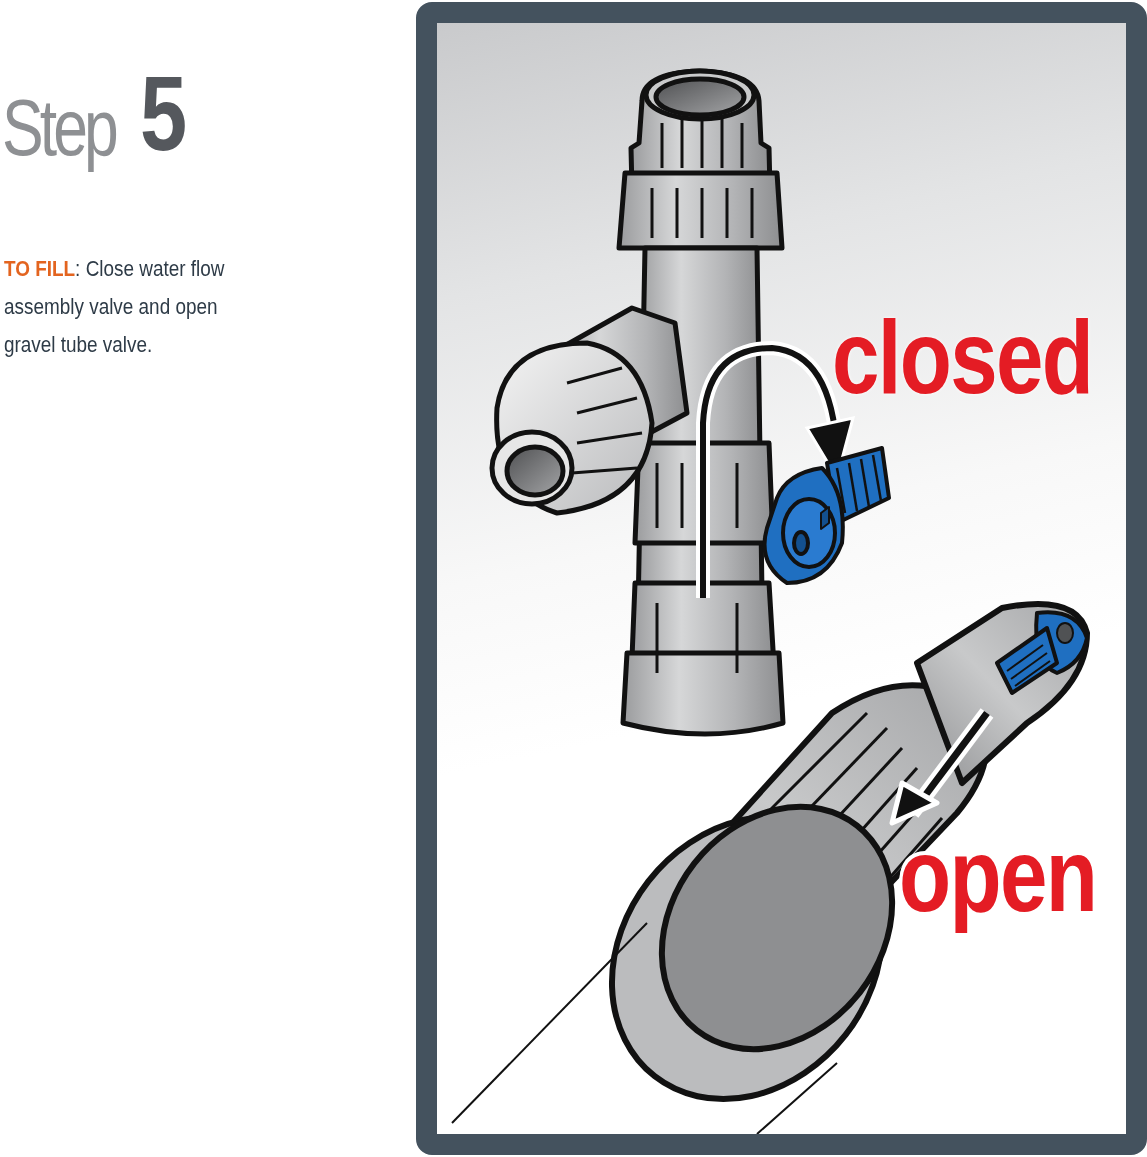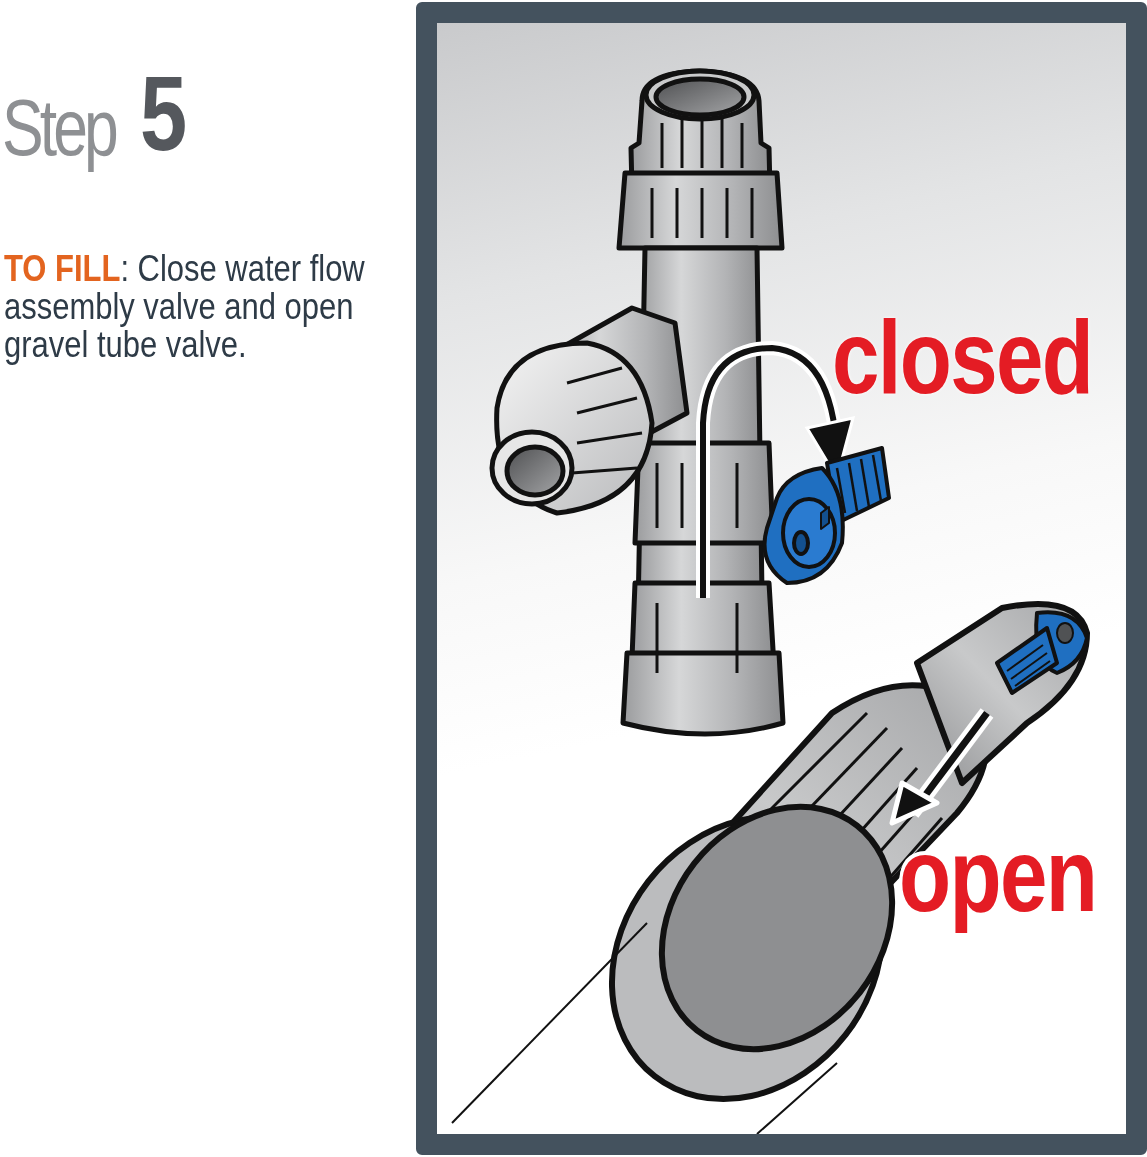--- a/index.html
+++ b/index.html
@@ -1,23 +1,23 @@
 <!DOCTYPE html>
 <html><head>
 <meta charset="utf-8">
 <style>
   html, body { margin:0; padding:0; }
   body { width:1147px; height:1157px; background:#ffffff; position:relative; overflow:hidden; font-family:"Liberation Sans", sans-serif; }
   .step-heading { position:absolute; left:2px; top:88px; line-height:1; white-space:nowrap; }
   .step-word { font-family:"Liberation Sans", sans-serif; font-size:80px; color:#8e9093; letter-spacing:-5px; display:inline-block; transform:scaleX(0.78); transform-origin:left bottom; }
   .step-num { font-family:"Liberation Sans", sans-serif; font-weight:bold; font-size:106px; color:#55585d; display:inline-block; transform:scaleX(0.8); transform-origin:left bottom; position:absolute; left:138px; bottom:2px; }
-  .instructions { position:absolute; left:4px; top:250px; width:420px; font-family:"Liberation Sans", sans-serif; font-size:36px; line-height:38px; color:#2e3b47; }
+  .instructions { position:absolute; left:4px; top:250px; width:420px; font-family:"Liberation Sans", sans-serif; font-size:22px; line-height:38px; color:#2e3b47; }
   .instructions .line { display:block; transform:scaleX(0.86); transform-origin:left center; white-space:nowrap; }
   .label-orange { color:#e3641f; font-weight:bold; }
-  .frame { position:absolute; left:416px; top:2px; width:731px; height:1153px; box-sizing:border-box; border:21px solid #44525e; border-radius:6px; overflow:hidden;
+  .frame { position:absolute; left:416px; top:2px; width:731px; height:1153px; box-sizing:border-box; border:21px solid #44525e; border-radius:16px; overflow:hidden;
            background:linear-gradient(168deg, #c9cacc 0%, #e3e4e5 22%, #f8f8f8 45%, #ffffff 60%); }
   .illustration { position:absolute; left:0; top:0; width:689px; height:1111px; }
   .callout { position:absolute; font-family:"Liberation Sans", sans-serif; font-weight:bold; color:#e41c24; line-height:1; white-space:nowrap; transform-origin:left top; }
   .callout-closed { left:395px; top:282px; font-size:104px; transform:scaleX(0.82); letter-spacing:-2px; text-shadow: 0 0 4px #fff; }
   .callout-open { left:462px; top:800px; font-size:104px; transform:scaleX(0.82); letter-spacing:-2px;
                   text-shadow: -4px 0 #fff, 4px 0 #fff, 0 -4px #fff, 0 4px #fff, -3px -3px #fff, 3px 3px #fff, -3px 3px #fff, 3px -3px #fff; }
 </style>
 </head>
 <body>
 

